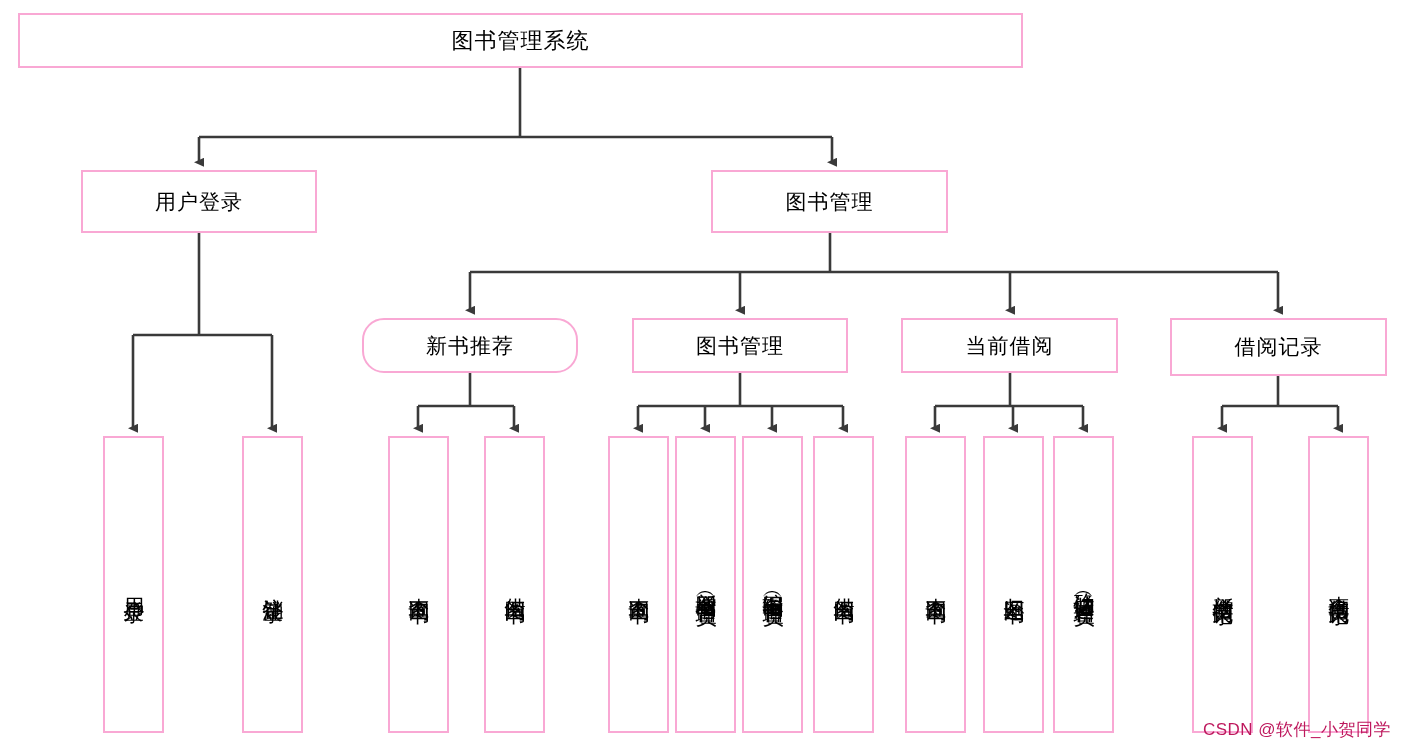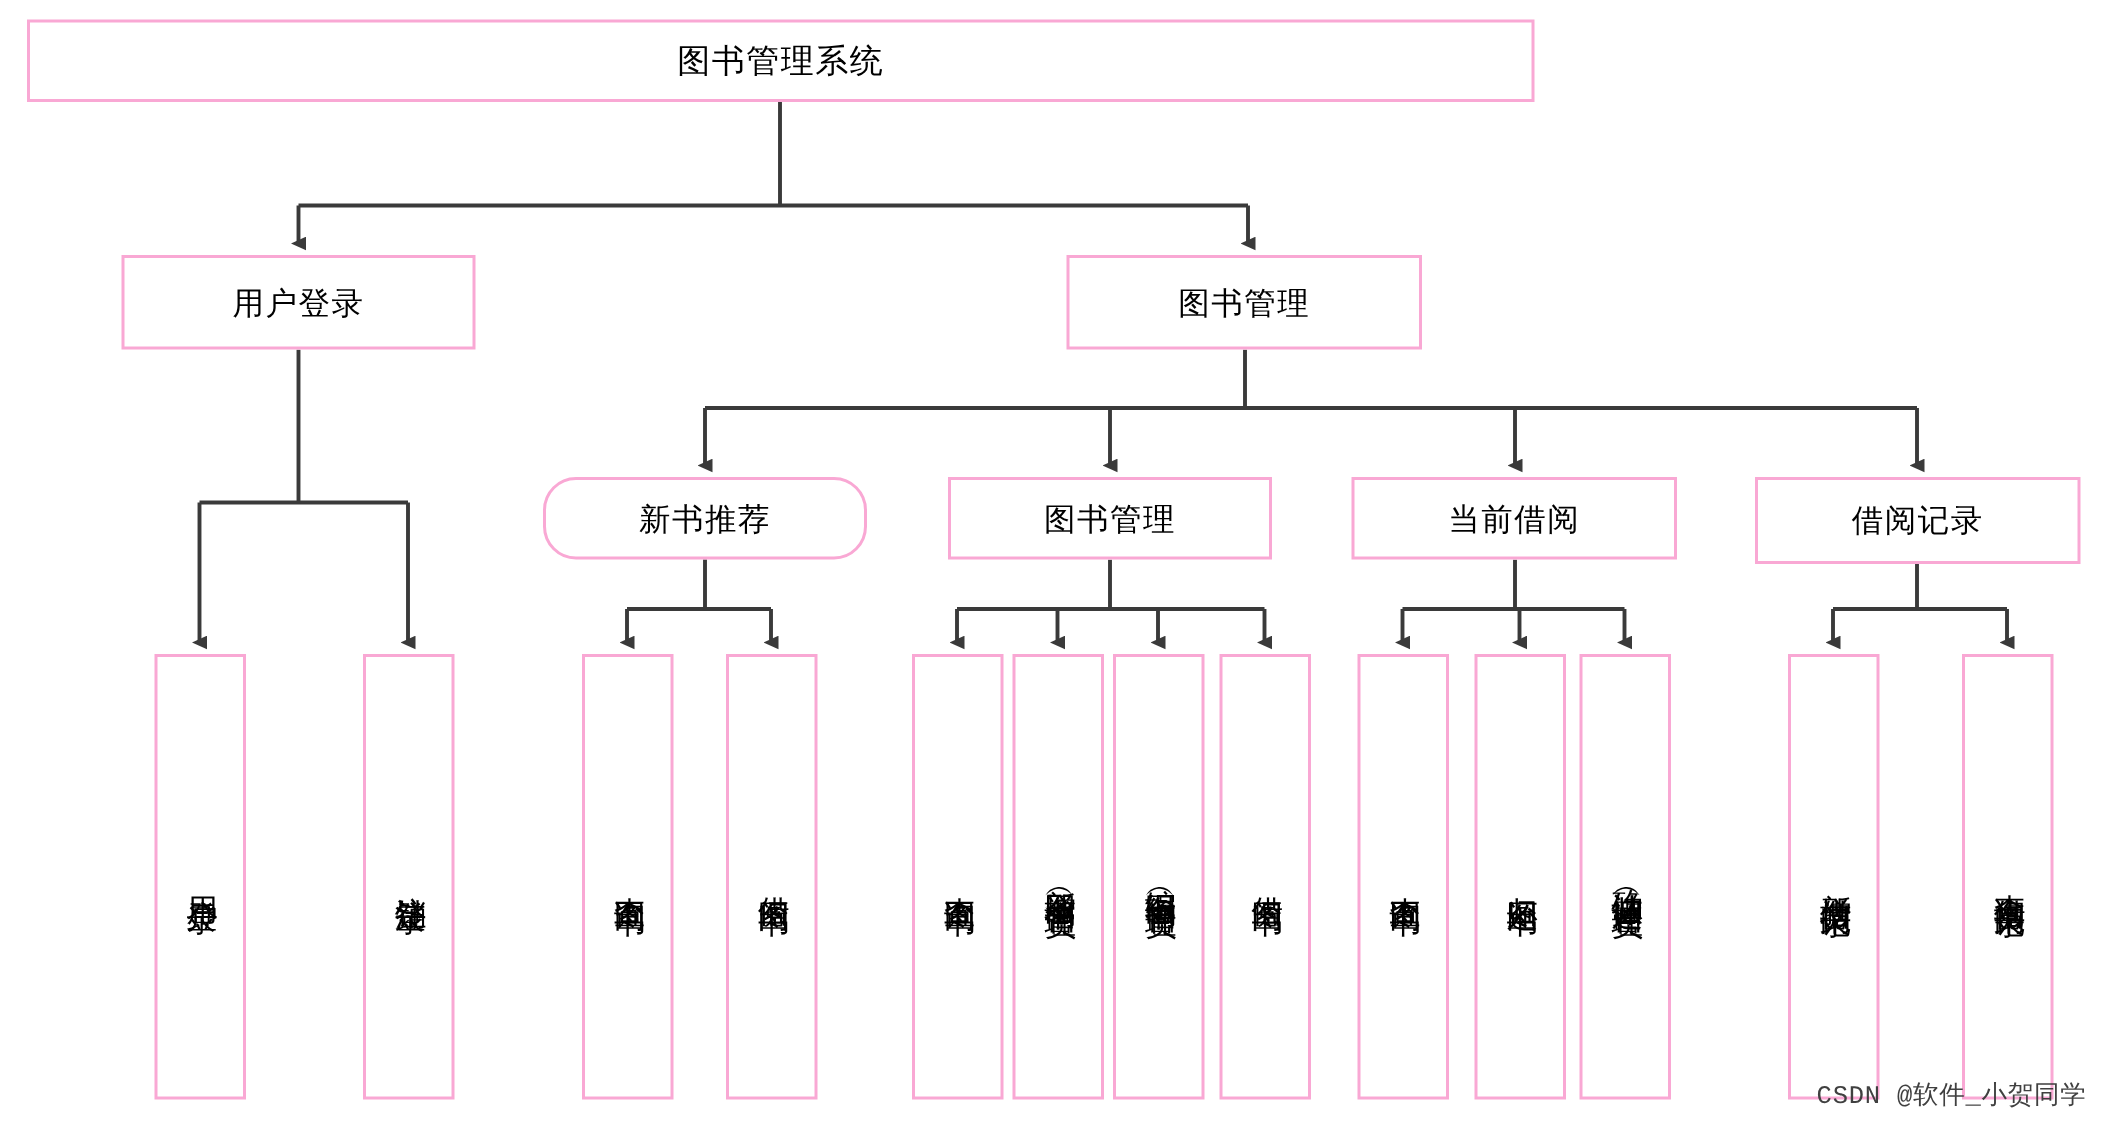--- a/index.html
+++ b/index.html
@@ -53,24 +53,23 @@
   .node.vert > span {
     display: block;
     writing-mode: vertical-rl;
     text-orientation: upright;
   }
   .watermark {
     position: absolute;
     right: 14px;
     bottom: 6px;
     font-size: 17px;
-    color: #404040;
+    color: #be185d;
     letter-spacing: 0.5px;
     white-space: nowrap;
-    font-family: Liberation Mono, monospace;
   }
 </style>
 </head>
 <body>
 
 <div id="canvas">
 
   <svg id="edges" viewBox="0 0 1405 747" width="1405" height="747" xmlns="http://www.w3.org/2000/svg">
     <defs>
       <marker id="arrow" markerWidth="10" markerHeight="10" refX="4.2" refY="5" orient="auto" markerUnits="userSpaceOnUse">

